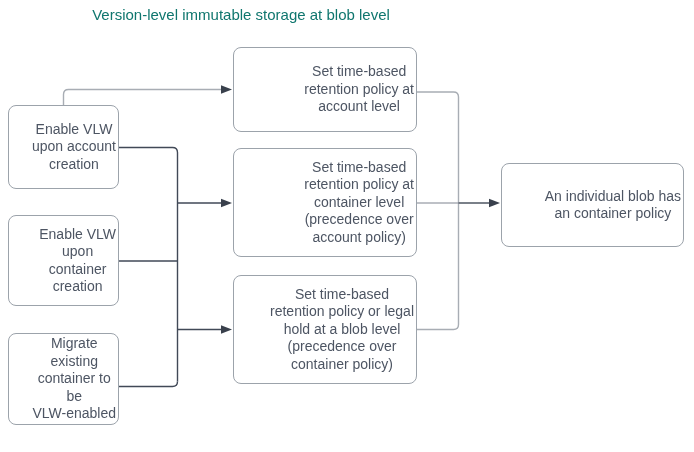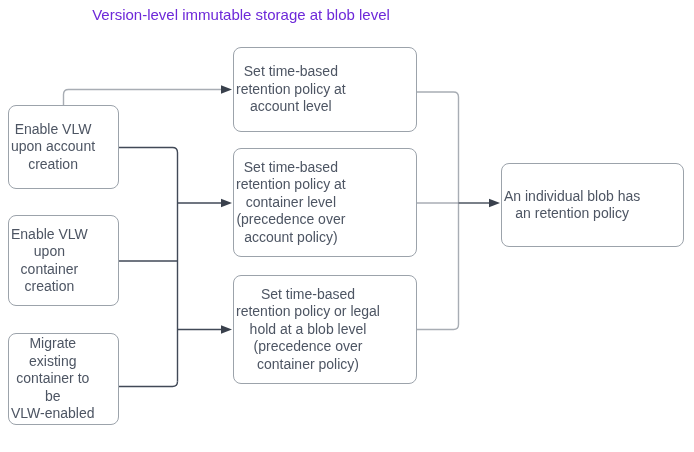--- a/index.html
+++ b/index.html
@@ -2,26 +2,26 @@
 <html><head>
 <meta charset="utf-8">
 <style>
   html,body { margin:0; padding:0; background:#ffffff; }
   .canvas {
     position:relative; width:694px; height:452px; background:#ffffff;
     font-family:"Liberation Sans", sans-serif; overflow:hidden;
   }
   .title {
     position:absolute; left:0; top:6px; width:482px; text-align:center;
-    font-size:15px; color:#6d28d9;
+    font-size:15px; color:#0f766e;
   }
   .edges { position:absolute; left:0; top:0; }
   .node {
     position:absolute; background:#ffffff; border:1px solid #9ca3ab;
-    border-radius:8px; display:flex; align-items:center; justify-content:flex-start;
+    border-radius:8px; display:flex; align-items:center; justify-content:flex-end;
     box-sizing:border-box;
   }
   .node .label {
     white-space:pre-line; text-align:center; color:#4d5563;
     font-size:14px; line-height:17.5px; padding:2px;
   }
   .n-l1 { left:8px;   top:105px; width:111px; height:84px;  }
   .n-l2 { left:8px;   top:215px; width:111px; height:91px;  }
   .n-l3 { left:8px;   top:333px; width:111px; height:92px; }
   .n-m1 { left:233px; top:47px;  width:184px; height:85px;  }
@@ -90,16 +90,16 @@
   <div class="node n-m3">
     <span class="label">Set time-based
 retention policy or legal
 hold at a blob level
 (precedence over
 container policy)</span>
   </div>
 
   <div class="node n-r1">
     <span class="label">An individual blob has
-an retention policy</span>
+an container policy</span>
   </div>
 
 </div>
 
 </body></html>

